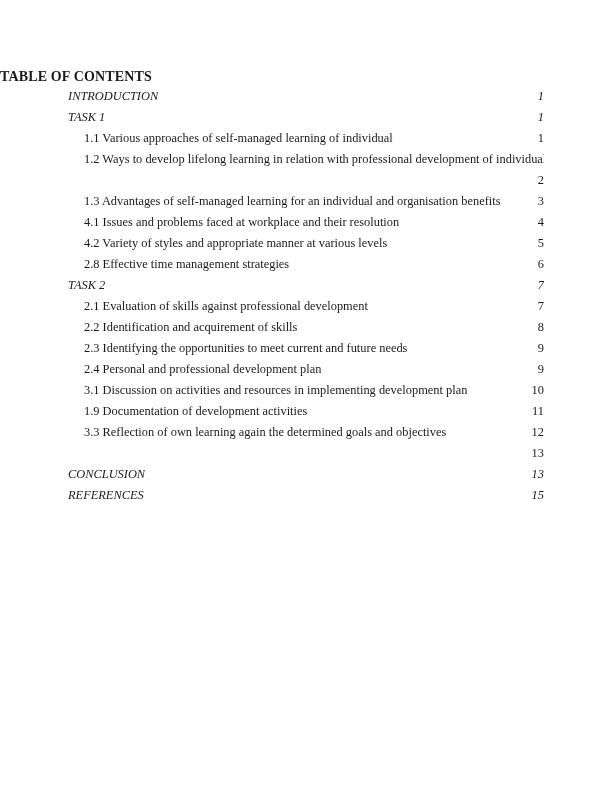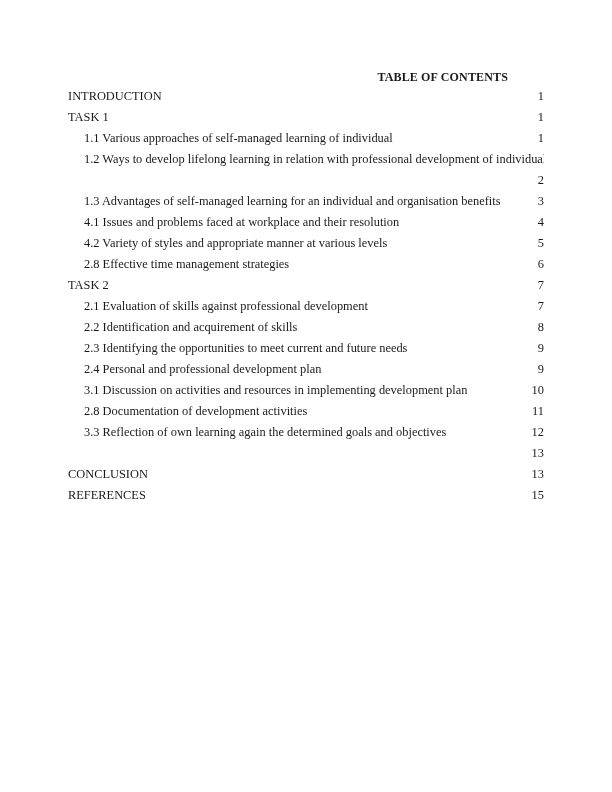--- a/index.html
+++ b/index.html
@@ -21,22 +21,22 @@
     width: 612px;
     height: 792px;
     background: #ffffff;
     box-sizing: border-box;
   }
   .doc-title {
     position: absolute;
     left: 0;
     top: 68px;
     width: 508px;
-    text-align: right;
-    font-size: 12px;
+    text-align: left;
+    font-size: 14px;
     font-weight: bold;
     letter-spacing: 0.15px;
     line-height: 18px;
   }
   .toc {
     position: absolute;
     left: 68px;
     top: 86px;
     width: 476px;
   }
@@ -46,20 +46,21 @@
     align-items: baseline;
     font-size: 12.4px;
     line-height: 21px;
     white-space: nowrap;
     overflow: hidden;
   }
   
   .toc-entry.level-1 {
     margin-left: 0;
     margin-right: 0;
+    font-style: italic;
   }
   
   .toc-entry.level-2 {
     margin-left: 16px;
   }
   .entry-text {
     flex: 0 1 auto;
     overflow: hidden;
     text-overflow: clip;
   }
@@ -164,21 +165,21 @@
         <span class="entry-text">2.4 Personal and professional development plan</span>
         <span class="entry-leader"></span>
         <span class="entry-page">9</span>
       </div>
       <div class="toc-entry level-2">
         <span class="entry-text">3.1 Discussion on activities and resources in implementing development plan</span>
         <span class="entry-leader"></span>
         <span class="entry-page">10</span>
       </div>
       <div class="toc-entry level-2">
-        <span class="entry-text">2.8 Documentation of development activities</span>
+        <span class="entry-text">1.9 Documentation of development activities</span>
         <span class="entry-leader"></span>
         <span class="entry-page">11</span>
       </div>
       <div class="toc-entry level-2">
         <span class="entry-text">3.3 Reflection of own learning again the determined goals and objectives</span>
         <span class="entry-leader"></span>
         <span class="entry-page">12</span>
       </div>
       <div class="toc-entry level-2">
         <span class="entry-leader"></span>

